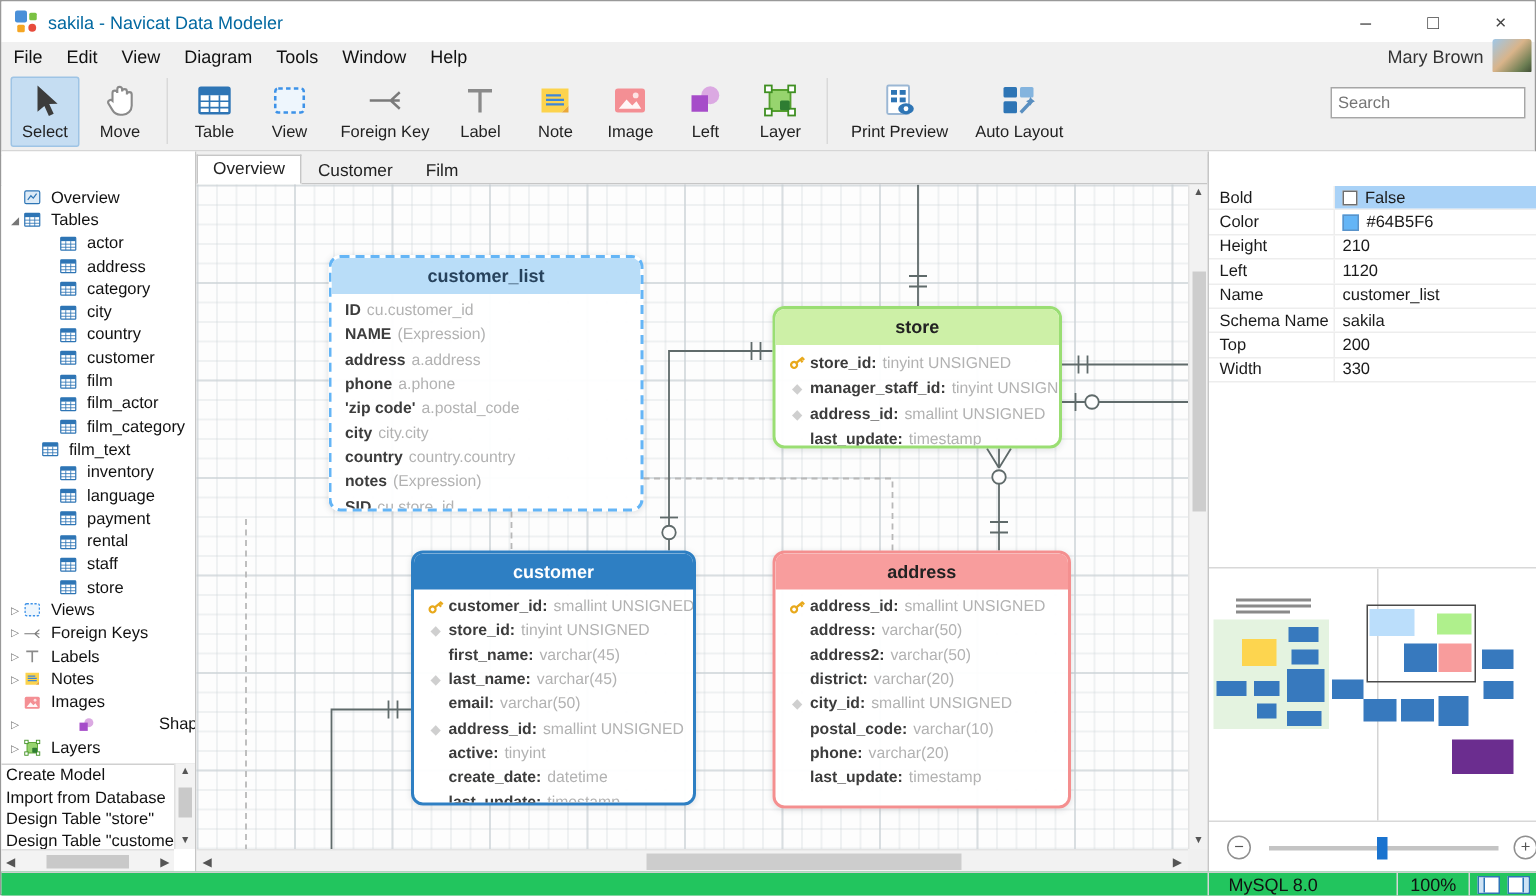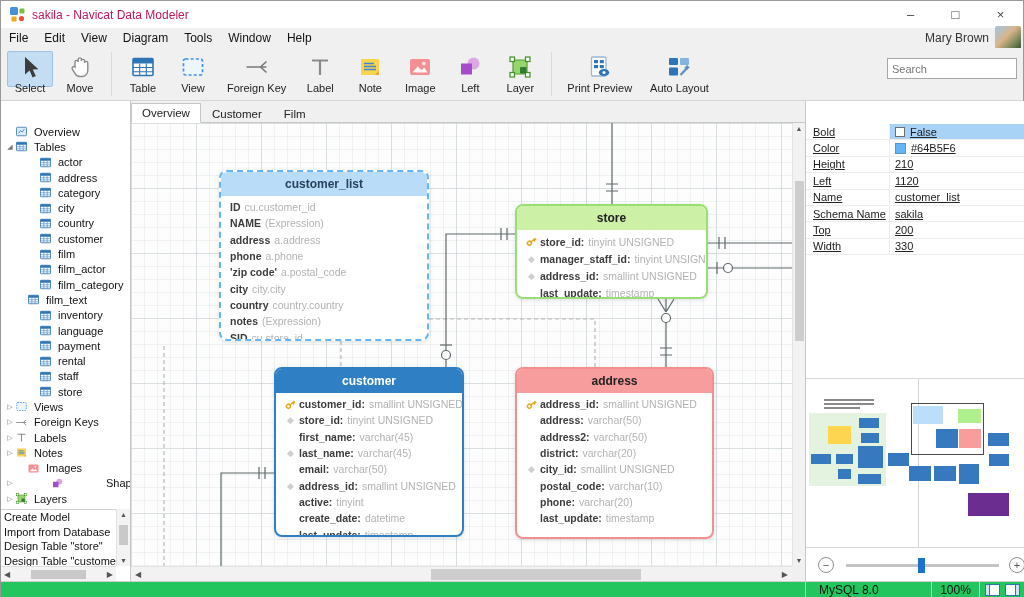--- a/index.html
+++ b/index.html
@@ -3,34 +3,34 @@
 <meta charset="utf-8">
 <style>
   * { margin:0; padding:0; box-sizing:border-box; }
   html,body { width:1024px; height:597px; }
   body { font-family:"Liberation Sans", sans-serif; font-size:12px; color:#222; background:#fff; overflow:hidden; }
   .app { position:relative; width:1024px; height:597px; background:#fff; border:1px solid #999; }
 
   
   .titlebar { position:absolute; left:0; top:0; width:100%; height:27px; background:#fff; display:flex; align-items:center; }
   .app-logo { width:17px; height:17px; margin:0 6px 0 8px; }
-  .win-title { font-size:12px; color:#be185d; }
+  .win-title { font-size:12px; color:#0369a1; }
   .win-controls { position:absolute; right:0; top:0; height:27px; display:flex; }
   .win-btn { width:45px; height:27px; display:flex; align-items:center; justify-content:center; color:#444; font-size:13px; cursor:default; }
 
   
   .menubar { position:absolute; left:0; top:27px; width:100%; height:20px; background:#f0f0f0; display:flex; align-items:center; }
   .menu-item { padding:0 8px; font-size:12px; color:#111; line-height:20px; }
   .user-area { position:absolute; right:2px; top:-2px; display:flex; align-items:center; }
   .user-name { font-size:12px; color:#333; margin-right:6px; }
   .avatar { width:26px; height:23px; border-radius:2px; background:linear-gradient(135deg,#9ec7e8 0%,#d9b48a 45%,#6b7d52 80%,#3d4a33 100%); }
 
   
   .toolbar { position:absolute; left:0; top:47px; width:100%; height:53px; background:#f0f0f0; border-bottom:1px solid #d6d6d6; display:flex; align-items:flex-start; padding-left:4px; }
-  .tb-btn { min-width:46px; height:36px; margin:3px 2px 0 2px; padding:2px 6px 0 6px; display:flex; flex-direction:column; align-items:center; border:1px solid transparent; border-radius:2px; background:transparent; cursor:default; }
+  .tb-btn { min-width:46px; height:47px; margin:3px 2px 0 2px; padding:2px 6px 0 6px; display:flex; flex-direction:column; align-items:center; border:1px solid transparent; border-radius:2px; background:transparent; cursor:default; }
   .tb-btn.active { background:#c5ddf2; border-color:#9ec4e5; }
   .tb-ic { width:26px; height:26px; }
   .tb-ic svg { width:26px; height:26px; }
   .tb-lbl { font-size:11px; color:#222; margin-top:2px; white-space:nowrap; }
   .tb-sep { width:1px; height:44px; background:#d9d9d9; margin:4px 6px 0 6px; }
   .searchbox { position:absolute; right:6px; top:10px; width:130px; height:21px; background:#fff; border:1px solid #a6a6a6; display:flex; align-items:center; }
   .searchbox input { flex:1; border:none; outline:none; font-size:11px; padding:0 4px; font-family:"Liberation Sans",sans-serif; color:#333; background:transparent; }
   .searchbox .mag { width:14px; height:14px; margin-right:3px; }
 
   
@@ -77,21 +77,21 @@
   .canvas-vscroll { position:absolute; left:791px; top:122px; width:13px; height:443px; background:#f2f2f2; border-left:1px solid #e3e3e3; }
   .canvas-vscroll .a { position:absolute; left:0; width:12px; text-align:center; font-size:7px; color:#555; }
   .canvas-vscroll .thumb { position:absolute; left:2px; top:58px; width:9px; height:160px; background:#cdcdcd; }
   .canvas-hscroll { position:absolute; left:130px; top:565px; width:661px; height:15px; background:#f2f2f2; border-top:1px solid #e3e3e3; }
   .canvas-hscroll .a { position:absolute; top:3px; font-size:8px; color:#555; }
   .canvas-hscroll .thumb { position:absolute; left:300px; top:2px; width:210px; height:11px; background:#cdcdcd; }
 
   
   .rightpanel { position:absolute; left:804px; top:100px; width:220px; height:480px; background:#fff; border-left:1px solid #c6c6c6; }
   .right-tabs { left:804px; top:100px; width:220px; }
-  .props { position:absolute; left:0; top:23px; width:219px;text-decoration:underline; }
+  .props { position:absolute; left:0; top:23px; width:219px; }
   .prow { display:flex; height:16.4px; border-bottom:1px solid #ededed; align-items:center; font-size:11px; }
   .prow .plabel { width:84px; padding-left:7px; color:#1a1a1a; border-right:1px solid #ededed; height:100%; display:flex; align-items:center; }
   .prow .pvalue { flex:1; padding-left:5px; color:#1a1a1a; height:100%; display:flex; align-items:center; overflow:hidden; }
   .prow .pvalue.hl { background:#a9d2f7; }
   .pcheck { width:10px; height:10px; background:#fff; border:1px solid #6e6e6e; margin-right:5px; flex:none; }
   .pswatch { width:11px; height:11px; border:1px solid #5a93c9; margin-right:5px; flex:none; }
 
   .minimap { position:absolute; left:0; top:277px; width:219px; height:170px; background:#fff; border-top:1px solid #d8d8d8; border-bottom:1px solid #d8d8d8; overflow:hidden; }
   .mm-rect { position:absolute; }
   .mm-viewport { position:absolute; border:1px solid #4a4a4a; background:transparent; }
@@ -452,21 +452,21 @@
         </div>
         <div class="tree-item" style="padding-left: 4px;">
           <span class="arrow">▷</span>
           <span class="ticon"><svg viewBox="0 0 26 26">
               <path d="M4 5 h18 v11.5 L17.5 21 H4 z" fill="#fcd34d"></path>
               <path d="M7 9.5 h10 M7 12.5 h12 M7 15.5 h12" stroke="#3e87d6" stroke-width="1.5"></path>
               <polygon points="22,16.5 22,21 17.5,21" fill="#eaa838"></polygon>
             </svg></span>
           <span class="tlabel">Notes</span>
         </div>
-        <div class="tree-item" style="padding-left: 16px;">
+        <div class="tree-item" style="padding-left: 4px;">
           <span class="arrow"></span>
           <span class="ticon"><svg viewBox="0 0 26 26">
               <rect x="3" y="5" width="20" height="16" rx="2" fill="#f48f94"></rect>
               <circle cx="16.8" cy="9.6" r="1.9" fill="#fde3e4"></circle>
               <path d="M5.5 18.5 l5.2-6.2 3.8 4 2.8-2.8 3.2 5 z" fill="#fff" opacity="0.92"></path>
             </svg></span>
           <span class="tlabel">Images</span>
         </div>
         <div class="tree-item" style="padding-left: 4px; gap: 36px;">
           <span class="arrow">▷</span>

